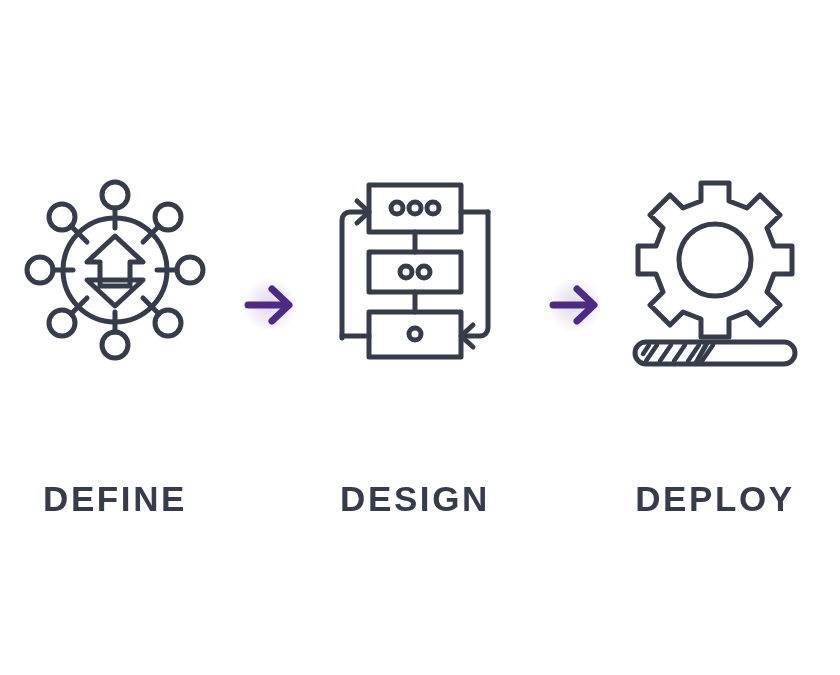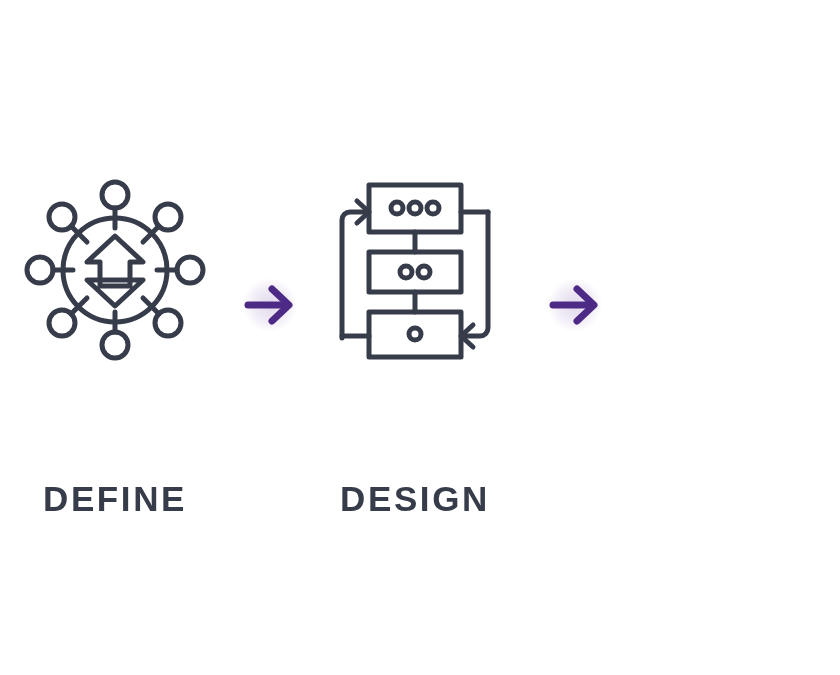--- a/index.html
+++ b/index.html
@@ -173,14 +173,47 @@
   </div>
 
   <div class="connector connector-2">
     <div class="arrow-glow"></div>
     <svg width="72" height="64" viewBox="0 0 72 64" fill="none" stroke="#4e2a87" stroke-width="7" stroke-linecap="round" stroke-linejoin="round" style="position:relative;" aria-hidden="true">
       <line x1="14" y1="32" x2="54" y2="32"></line>
       <polyline points="38,16 55,32 38,48"></polyline>
     </svg>
   </div>
 
+  <div class="stage stage-deploy">
+    <div class="icon-slot">
+      <svg width="200" height="200" viewBox="0 0 200 200" fill="none" stroke="#373c4a" stroke-width="5" stroke-linecap="round" stroke-linejoin="round" aria-hidden="true">
+
+        <g>
+          <path d="M86 13 L114 13 L114 31
+                   L132 38 L145 25 L165 45 L152 58
+                   L159 76 L177 76 L177 104 L159 104
+                   L152 122 L165 135 L145 155 L132 142
+                   L114 149 L114 167 L86 167 L86 149
+                   L68 142 L55 155 L35 135 L48 122
+                   L41 104 L23 104 L23 76 L41 76
+                   L48 58 L35 45 L55 25 L68 38
+                   L86 31 Z"></path>
+        </g>
+        <circle cx="100" cy="90" r="36"></circle>
+
+        <g>
+          <rect x="20" y="172" width="160" height="22" rx="11" ry="11"></rect>
+          <g stroke-width="4.5">
+            <line x1="31" y1="191" x2="42" y2="175"></line>
+            <line x1="45" y1="191" x2="56" y2="175"></line>
+            <line x1="59" y1="191" x2="70" y2="175"></line>
+            <line x1="73" y1="191" x2="84" y2="175"></line>
+            <line x1="87" y1="191" x2="98" y2="175"></line>
+            <line x1="28" y1="184" x2="34" y2="175"></line>
+          </g>
+          <line x1="92" y1="173" x2="81" y2="193"></line>
+        </g>
+      </svg>
+    </div>
+    <div class="stage-label">DEPLOY</div>
+  </div>
 
 </div>
 
 </body></html>

